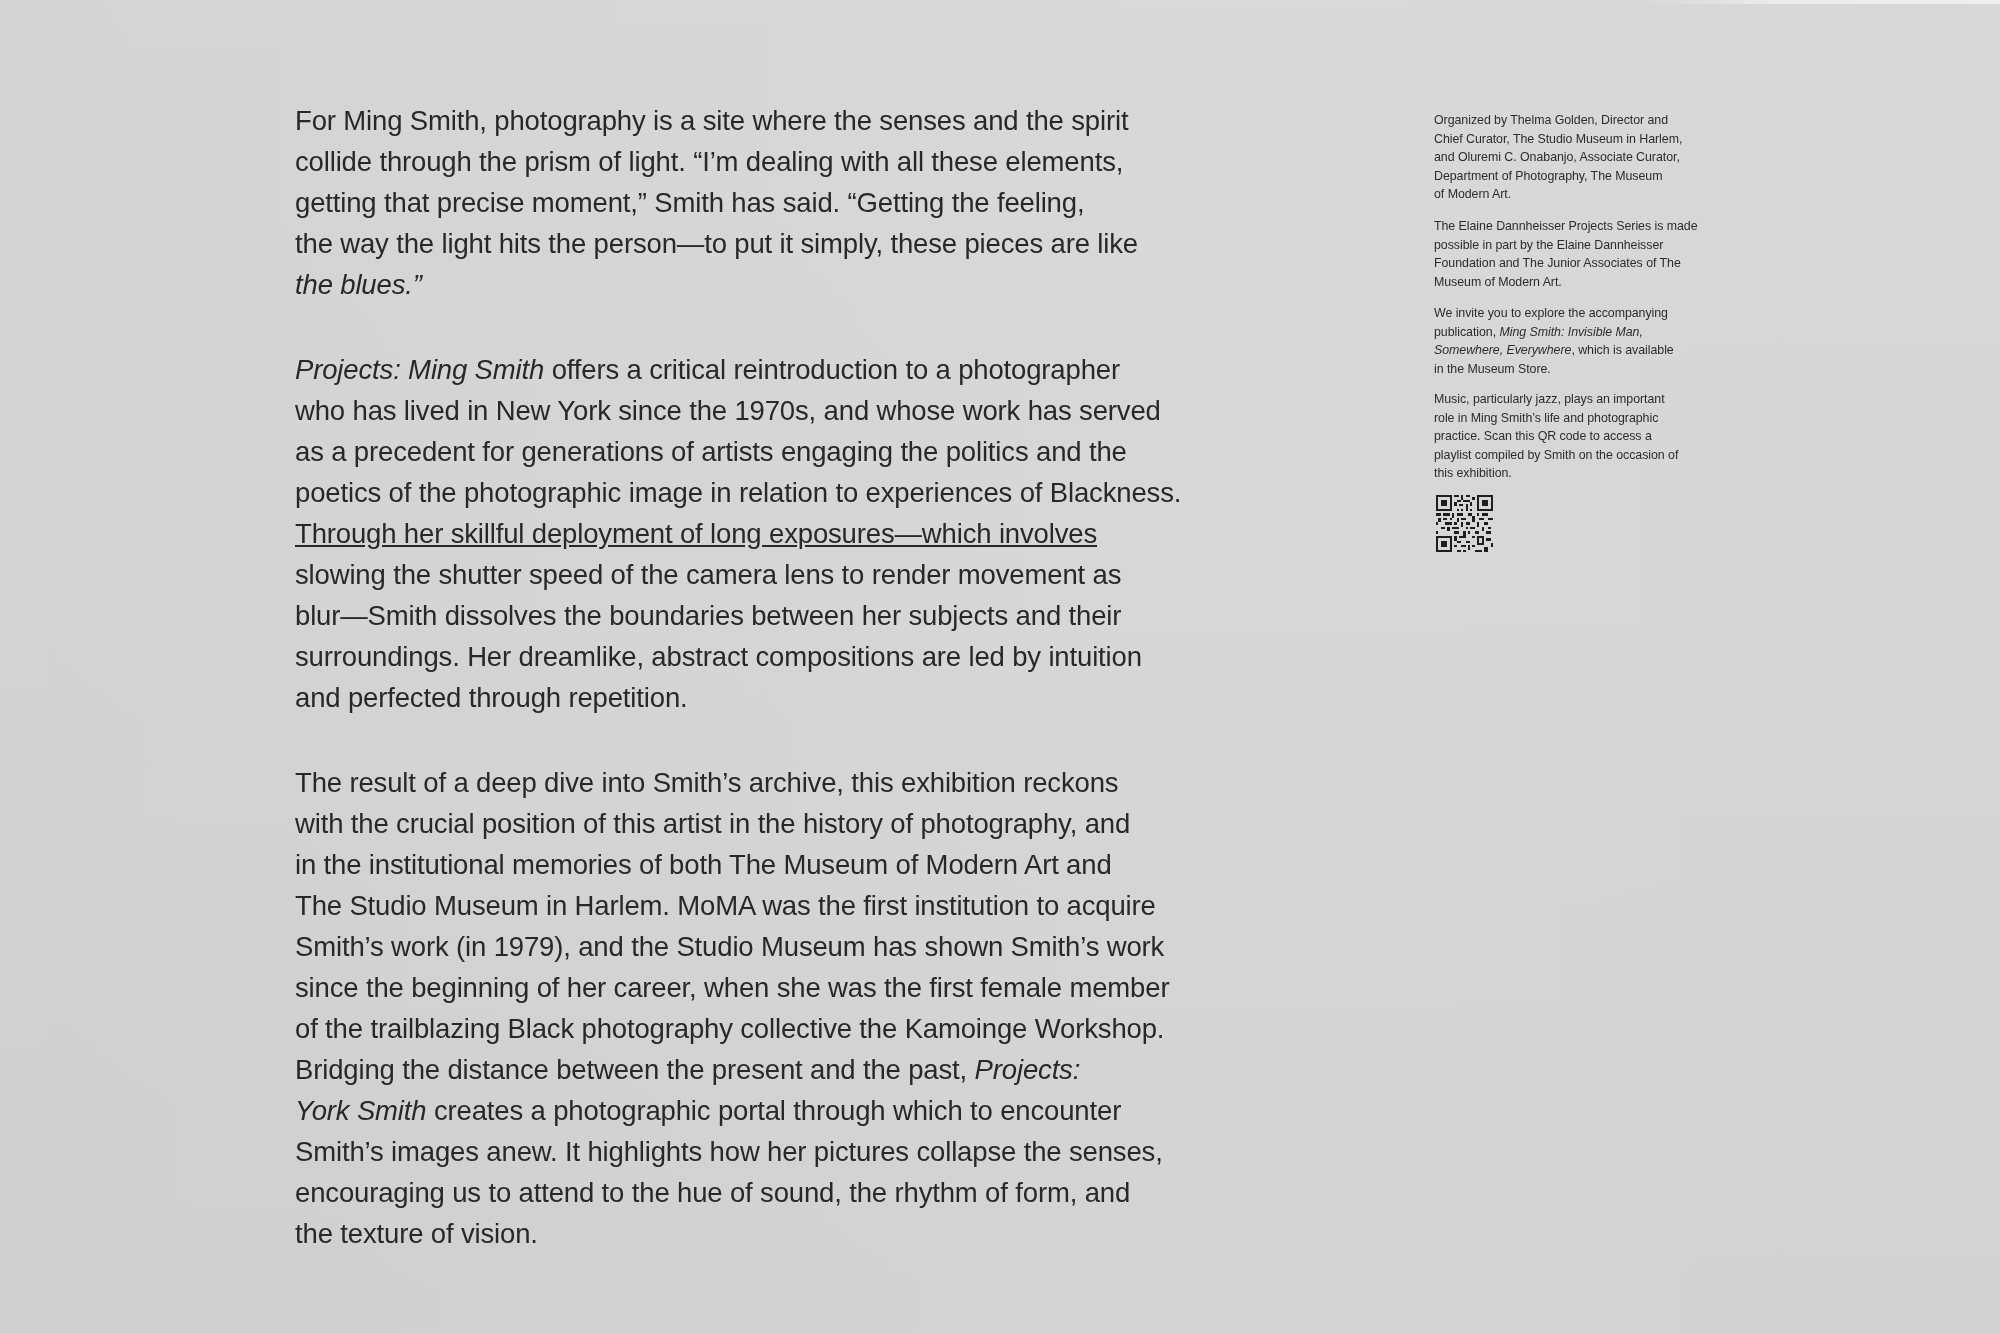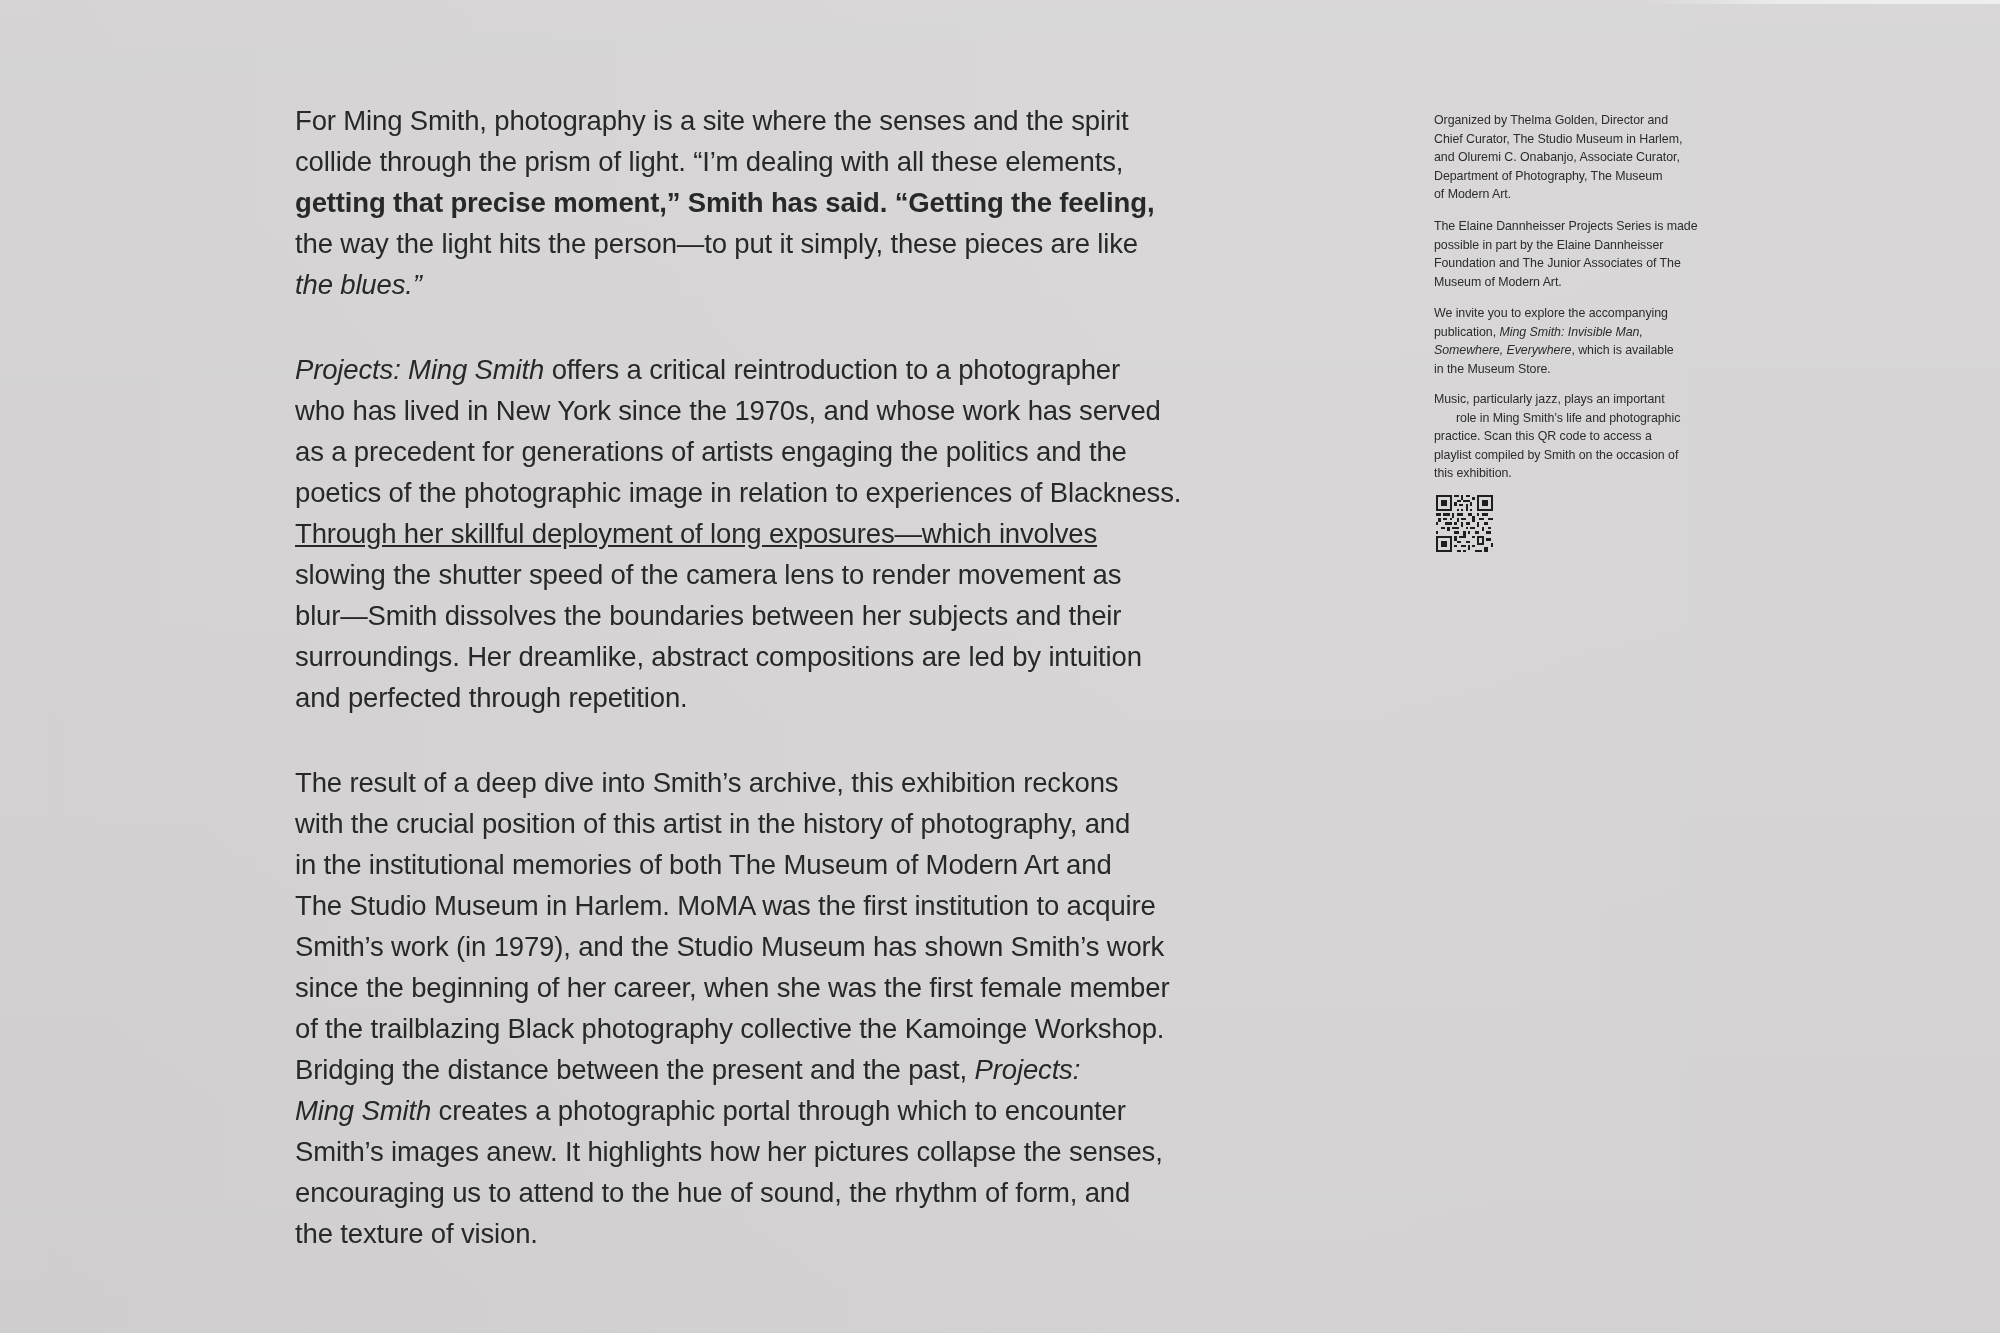--- a/index.html
+++ b/index.html
@@ -77,21 +77,21 @@
 </style>
 </head>
 <body>
 
 <div class="top-strip"></div>
 
 <div class="main-text">
   <div class="main-para" style="position: absolute; left: 0px; top: 100px;">
       <div class="main-line" style="top: 0px;"><span>For Ming Smith, photography is a site where the senses and the spirit</span></div>
       <div class="main-line" style="top: 41px;"><span>collide through the prism of light. “I’m dealing with all these elements,</span></div>
-      <div class="main-line" style="top: 82px; font-weight: bold;"><span>getting that precise moment,” Smith has said. “Getting the feeling,</span></div>
+      <div class="main-line" style="top: 82px;"><span>getting that precise moment,” Smith has said. “Getting the feeling,</span></div>
       <div class="main-line" style="top: 123px;"><span>the way the light hits the person—to put it simply, these pieces are like</span></div>
       <div class="main-line" style="top: 164px; font-style: italic;"><span>the blues.”</span></div>
     </div>
   <div class="main-para" style="position: absolute; left: 0px; top: 349px;">
       <div class="main-line" style="top: 0px;"><span class="it">Projects: Ming Smith</span><span> offers a critical reintroduction to a photographer</span></div>
       <div class="main-line" style="top: 41px;"><span>who has lived in New York since the 1970s, and whose work has served</span></div>
       <div class="main-line" style="top: 82px;"><span>as a precedent for generations of artists engaging the politics and the</span></div>
       <div class="main-line" style="top: 123px; text-align: right;"><span>poetics of the photographic image in relation to experiences of Blackness.</span></div>
       <div class="main-line" style="top: 164px; text-decoration: underline;"><span>Through her skillful deployment of long exposures—which involves</span></div>
       <div class="main-line" style="top: 205px;"><span>slowing the shutter speed of the camera lens to render movement as</span></div>
@@ -101,21 +101,21 @@
     </div>
   <div class="main-para" style="position: absolute; left: 0px; top: 762px;">
       <div class="main-line" style="top: 0px;"><span>The result of a deep dive into Smith’s archive, this exhibition reckons</span></div>
       <div class="main-line" style="top: 41px;"><span>with the crucial position of this artist in the history of photography, and</span></div>
       <div class="main-line" style="top: 82px;"><span>in the institutional memories of both The Museum of Modern Art and</span></div>
       <div class="main-line" style="top: 123px; text-align: center;"><span>The Studio Museum in Harlem. MoMA was the first institution to acquire</span></div>
       <div class="main-line" style="top: 164px;"><span>Smith’s work (in 1979), and the Studio Museum has shown Smith’s work</span></div>
       <div class="main-line" style="top: 205px;"><span>since the beginning of her career, when she was the first female member</span></div>
       <div class="main-line" style="top: 246px;"><span>of the trailblazing Black photography collective the Kamoinge Workshop.</span></div>
       <div class="main-line" style="top: 287px; text-align: right;"><span>Bridging the distance between the present and the past, </span><span class="it">Projects:</span></div>
-      <div class="main-line" style="top: 328px;"><span class="it">Ming Smith</span><span> creates a photographic portal through which to encounter</span></div>
+      <div class="main-line" style="top: 328px;"><span class="it">York Smith</span><span> creates a photographic portal through which to encounter</span></div>
       <div class="main-line" style="top: 369px;"><span>Smith’s images anew. It highlights how her pictures collapse the senses,</span></div>
       <div class="main-line" style="top: 410px;"><span>encouraging us to attend to the hue of sound, the rhythm of form, and</span></div>
       <div class="main-line" style="top: 451px;"><span>the texture of vision.</span></div>
     </div>
 </div>
 
 <div class="side-text">
   <div class="side-para" style="position: absolute; left: 0px; top: 111px;">
       <div class="side-line" style="top: 0px;"><span>Organized by Thelma Golden, Director and</span></div>
       <div class="side-line" style="top: 18.5px;"><span>Chief Curator, The Studio Museum in Harlem,</span></div>
@@ -130,21 +130,21 @@
       <div class="side-line" style="top: 55.5px;"><span>Museum of Modern Art.</span></div>
     </div>
   <div class="side-para" style="position: absolute; left: 0px; top: 304px;">
       <div class="side-line" style="top: 0px;"><span>We invite you to explore the accompanying</span></div>
       <div class="side-line" style="top: 18.5px;"><span>publication, </span><span class="it">Ming Smith: Invisible Man,</span></div>
       <div class="side-line" style="top: 37px;"><span class="it">Somewhere, Everywhere</span><span>, which is available</span></div>
       <div class="side-line" style="top: 55.5px;"><span>in the Museum Store.</span></div>
     </div>
   <div class="side-para" style="position: absolute; left: 0px; top: 390px;">
       <div class="side-line" style="top: 0px;"><span>Music, particularly jazz, plays an important</span></div>
-      <div class="side-line" style="top: 18.5px; margin-left: 22px;"><span>role in Ming Smith’s life and photographic</span></div>
+      <div class="side-line" style="top: 18.5px;"><span>role in Ming Smith’s life and photographic</span></div>
       <div class="side-line" style="top: 37px;"><span>practice. Scan this QR code to access a</span></div>
       <div class="side-line" style="top: 55.5px;"><span>playlist compiled by Smith on the occasion of</span></div>
       <div class="side-line" style="top: 74px;"><span>this exhibition.</span></div>
     </div>
 </div>
 
 <svg class="qr" viewBox="0 0 25 25" shape-rendering="crispEdges" aria-label="">
   <rect x="0" y="0" width="25" height="25" fill="none"></rect>
 
   <g fill="#1e1e20">

